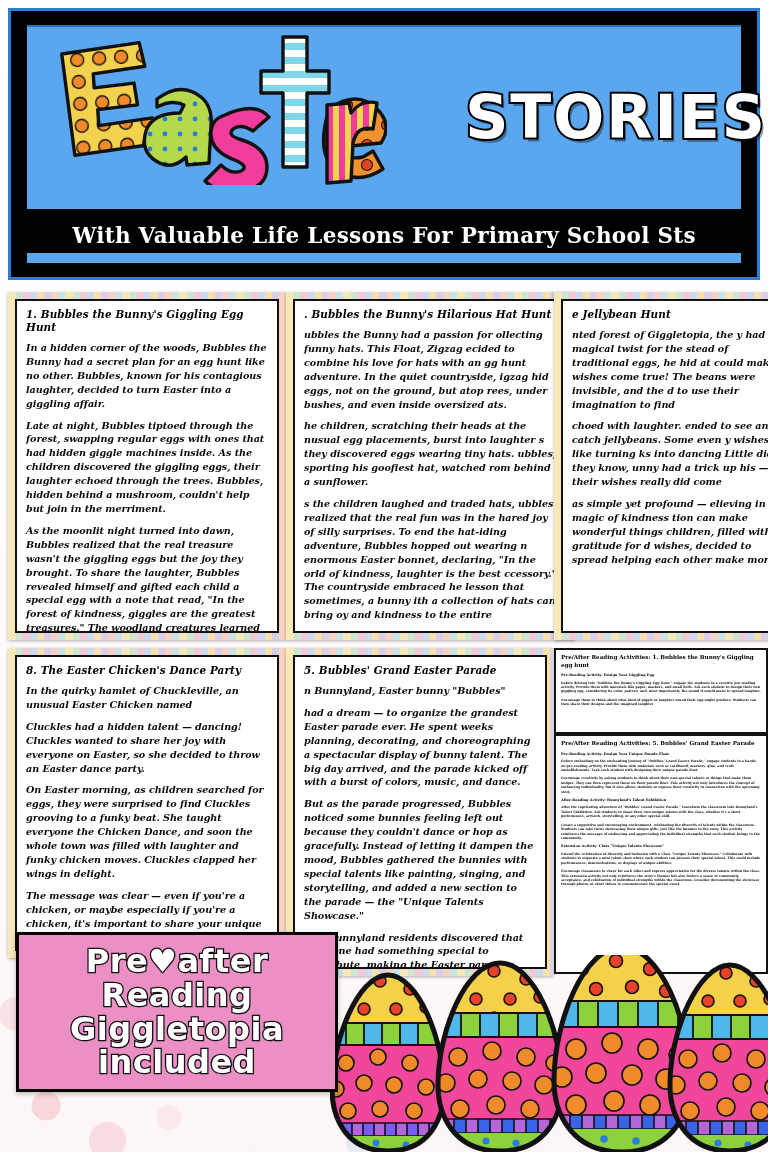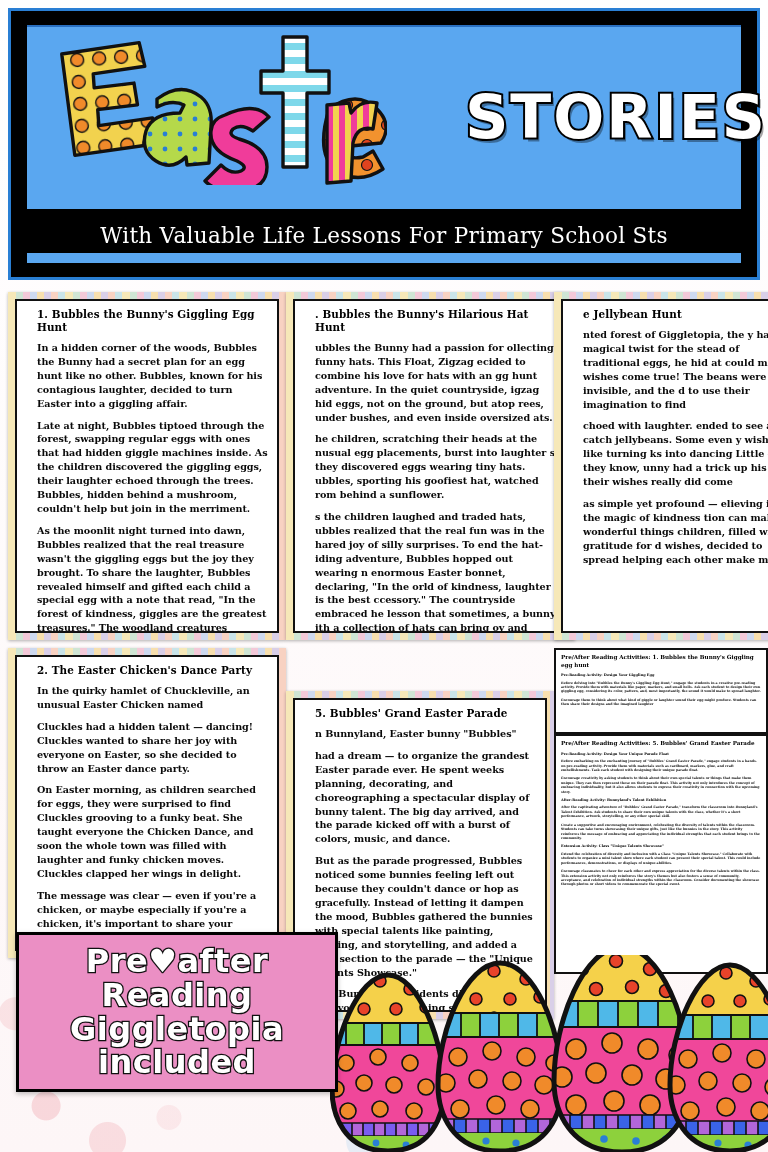--- a/index.html
+++ b/index.html
@@ -37,49 +37,49 @@
   .stories-word{position:absolute;left:330px;top:30px;width:420px;height:140px;
     display:flex;align-items:center;justify-content:flex-end;}
   .stories-word span{
     font-family:"DejaVu Sans", sans-serif;font-weight:700;font-size:60px;letter-spacing:2px;
     color:#fff;-webkit-text-stroke:4px #000;paint-order:stroke fill;
     text-transform:uppercase;line-height:1;white-space:nowrap;
     text-shadow:3px 4px 0 rgba(0,0,0,.35);
   }
   .subtitle{position:absolute;left:0;right:0;top:192px;height:52px;background:#000;
     display:flex;align-items:center;justify-content:center;}
-  .subtitle span{color:#fff;font-family:"DejaVu Serif", serif;font-weight:400;
+  .subtitle span{color:#fff;font-family:"DejaVu Serif", serif;font-weight:700;
     font-size:21.5px;letter-spacing:.3px;white-space:nowrap;}
 
   
   .card{position:absolute;background:#fff;box-sizing:border-box;overflow:hidden;
     border:7px solid transparent;
     
     background-image:
       linear-gradient(#fff,#fff),
       repeating-linear-gradient(90deg,
         #f6e8b8 0 8px,#cfe5d4 8px 15px,#f3c9d8 15px 22px,#cdd9ef 22px 29px,
         #f7dfae 29px 36px,#d9cfe8 36px 43px,#f8d2c2 43px 50px,#c9e4e9 50px 57px);
     background-origin:border-box;background-clip:content-box,border-box;
     box-shadow:0 1px 3px rgba(0,0,0,.3);
   }
   .card-ink{position:absolute;inset:0;border:2px solid #111;margin:0;box-sizing:border-box;
-    background:#fff;padding:7px 8px 4px 20px;overflow:hidden;}
+    background:#fff;padding:7px 8px 4px 9px;overflow:hidden;font-style:italic;}
   .card h3{margin:0 0 7px 0;font-family:"DejaVu Serif", serif;font-weight:700;
     font-size:10.4px;color:#000;letter-spacing:.1px;line-height:1.25;}
   .card p{margin:0 0 8px 0;font-family:"DejaVu Serif", serif;font-weight:700;
     font-size:9.6px;line-height:1.45;color:#0a0a0a;letter-spacing:-.05px;}
 
   
   #card1{left:8px;  top:292px;width:278px;height:348px;}
   #card2{left:286px;top:292px;width:289px;height:348px;}
   #card3{left:554px;top:292px;width:250px;height:348px;}
   
   #card4{left:8px;  top:648px;width:278px;height:310px;}
-  #card5{left:286px;top:648px;width:268px;height:328px;margin-top:43px;}
+  #card5{left:286px;top:648px;width:268px;height:328px;}
 
   
   .actpanel{position:absolute;background:#fff;border:2px solid #111;box-sizing:border-box;
     padding:4px 5px;overflow:hidden;}
   #act1{left:554px;top:648px;width:214px;height:86px;}
   #act2{left:554px;top:734px;width:214px;height:240px;}
   .actpanel h4{margin:0 0 4px 0;font-family:"DejaVu Serif", serif;font-weight:700;
     font-size:5.6px;line-height:1.35;color:#000;}
   .actpanel h5{margin:4px 0 3px 0;font-family:"DejaVu Serif", serif;font-weight:700;
     font-size:3.5px;line-height:1.3;color:#000;}
@@ -186,21 +186,21 @@
   <div class="card-ink">
     <h3>e Jellybean Hunt</h3>
     <p>nted forest of Giggletopia, the y had a magical twist for the stead of traditional eggs, he hid at could make wishes come true! The beans were invisible, and the d to use their imagination to find</p>
     <p>choed with laughter. ended to see and catch jellybeans. Some even y wishes, like turning ks into dancing  Little did they know, unny had a trick up his  — their wishes really did come</p>
     <p>as simple yet profound — elieving in the magic of kindness tion can make wonderful things children, filled with gratitude for d wishes, decided to spread helping each other make more</p>
   </div>
 </div>
 
 <div class="card" id="card4">
   <div class="card-ink">
-    <h3>2. The Easter Chicken's Dance Party</h3>
+    <h3>8. The Easter Chicken's Dance Party</h3>
     <p>In the quirky hamlet of Chuckleville, an unusual Easter Chicken named</p>
     <p>Cluckles had a hidden talent — dancing! Cluckles wanted to share her joy with everyone on Easter, so she decided to throw an Easter dance party.</p>
     <p>On Easter morning, as children searched for eggs, they were surprised to find Cluckles grooving to a funky beat. She taught everyone the Chicken Dance, and soon the whole town was filled with laughter and funky chicken moves. Cluckles clapped her wings in delight.</p>
     <p>The message was clear — even if you're a chicken, or maybe especially if you're a chicken, it's important to share your unique talents to make the world a happier place. The town decided to make Cluckles the official</p>
   </div>
 </div>
 
 <div class="card" id="card5">
   <div class="card-ink">
     <h3>5. Bubbles' Grand Easter Parade</h3>

